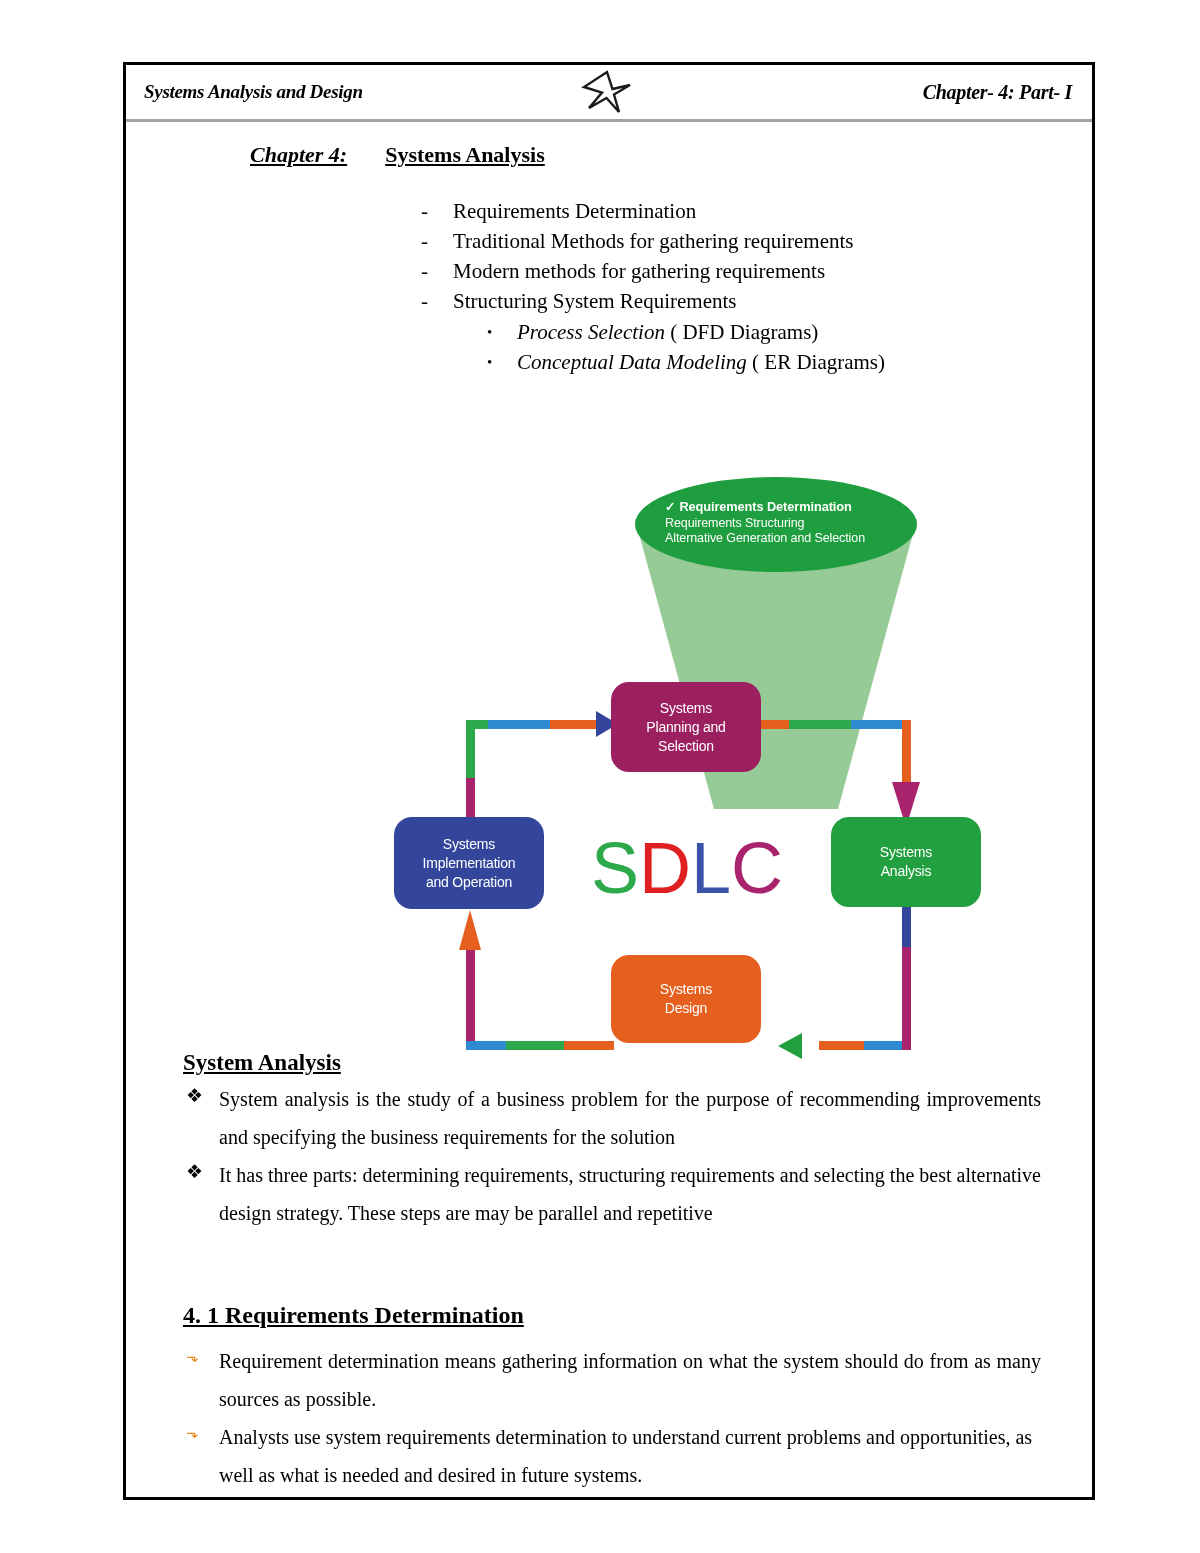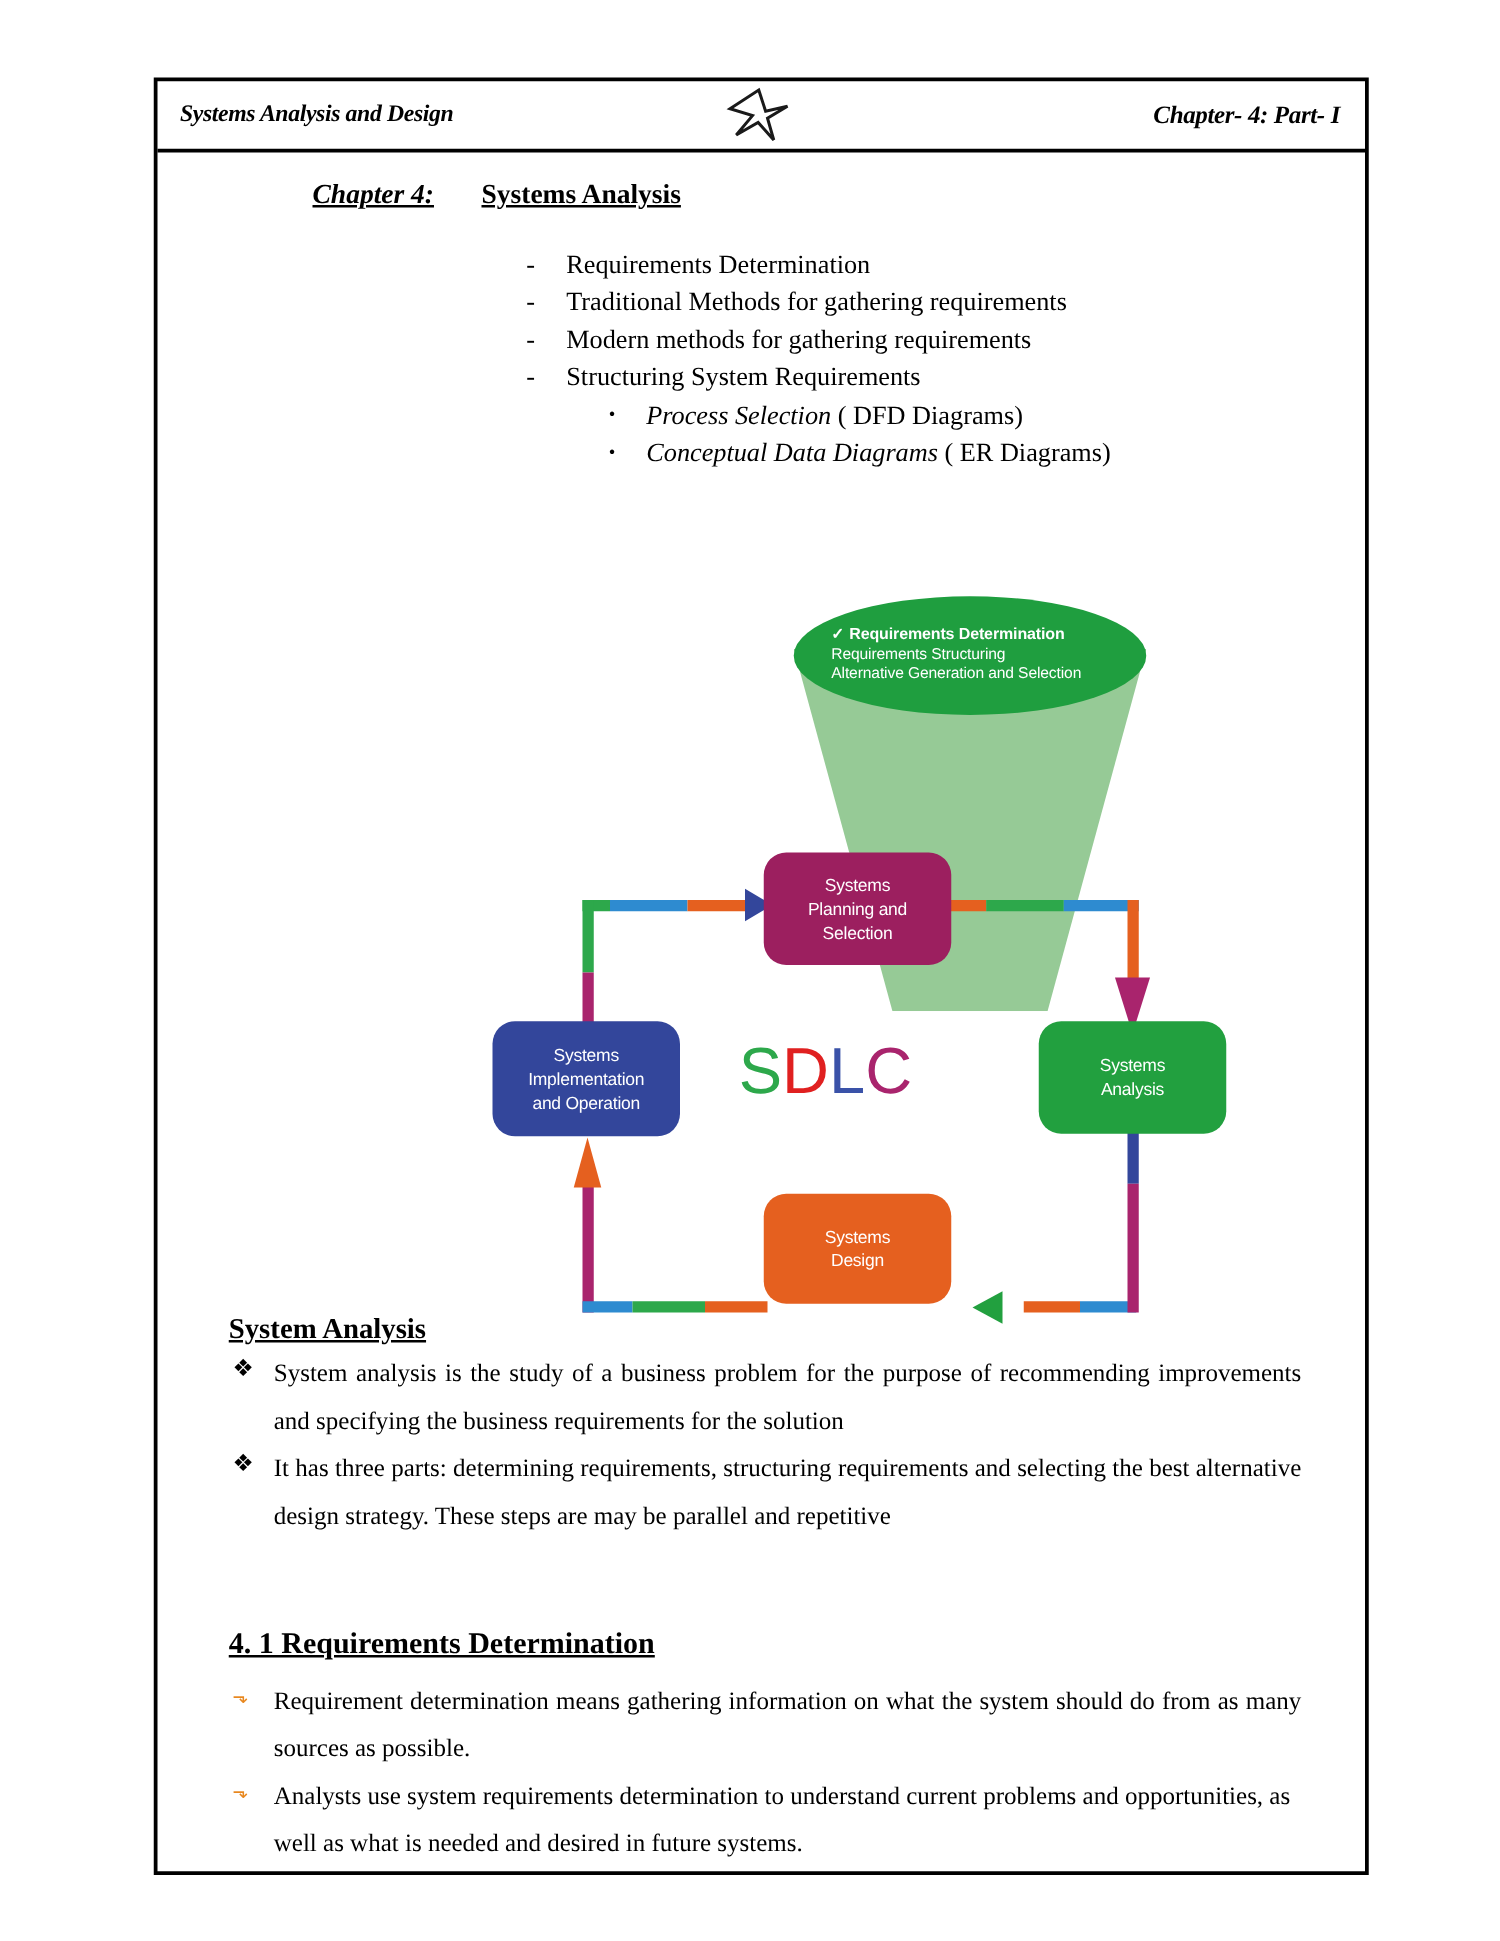--- a/index.html
+++ b/index.html
@@ -20,21 +20,21 @@
     position: absolute;
     left: 123px; top: 62px;
     width: 972px; height: 1438px;
     border: 3px solid #000000;
     background: #ffffff;
   }
   .header-band {
     position: absolute;
     left: 0; top: 0;
     width: 100%; height: 57px;
-    border-bottom: 3px solid #000000;
+    border-bottom: 3px solid #a3a3a3;
     display: flex;
     align-items: center;
   }
   .hdr-left {
     position: absolute;
     left: 18px;
     font-style: italic;
     font-weight: 700;
     font-size: 19px;
     letter-spacing: -0.3px;
@@ -172,21 +172,21 @@
   }
   #node-planning { left: 345px; top: 205px; width: 150px; height: 90px; background: #9c1f5f; }
   #node-analysis { left: 565px; top: 340px; width: 150px; height: 90px; background: #22a03f; }
   #node-design   { left: 345px; top: 478px; width: 150px; height: 88px; background: #e5601f; }
   #node-impl     { left: 128px; top: 340px; width: 150px; height: 92px; background: #33469b; }
 
   .sdlc-logo {
     position: absolute;
     left: 325px; top: 350px;
     font-family: "Liberation Sans", sans-serif;
-    font-size: 52px;
+    font-size: 72px;
     font-weight: 400;
     letter-spacing: 0px;
     z-index: 7;
     text-align: right;
   }
   .sdlc-logo span { display: inline; }
 
   
   .seg { position: absolute; z-index: 2; }
   .arrow { position: absolute; width: 0; height: 0; z-index: 3; }
@@ -279,21 +279,21 @@
           <span>Structuring System Requirements</span>
         </div>
 
         <div class="sub-list">
           <div class="sub-item">
             <span class="sub-mark">•</span>
             <span><span class="ital">Process Selection</span><span> ( DFD Diagrams)</span></span>
           </div>
           <div class="sub-item">
             <span class="sub-mark">•</span>
-            <span><span class="ital">Conceptual Data Diagrams</span><span> ( ER Diagrams)</span></span>
+            <span><span class="ital">Conceptual Data Modeling</span><span> ( ER Diagrams)</span></span>
           </div>
         </div>
       </div>
 
       <div class="diagram">
 
         <div class="funnel-wrap">
           <div class="funnel-cone" style="background: rgb(150, 202, 150);"></div>
           <div class="funnel-top" style="background: rgb(31, 158, 63);"></div>
           <div class="funnel-text">

